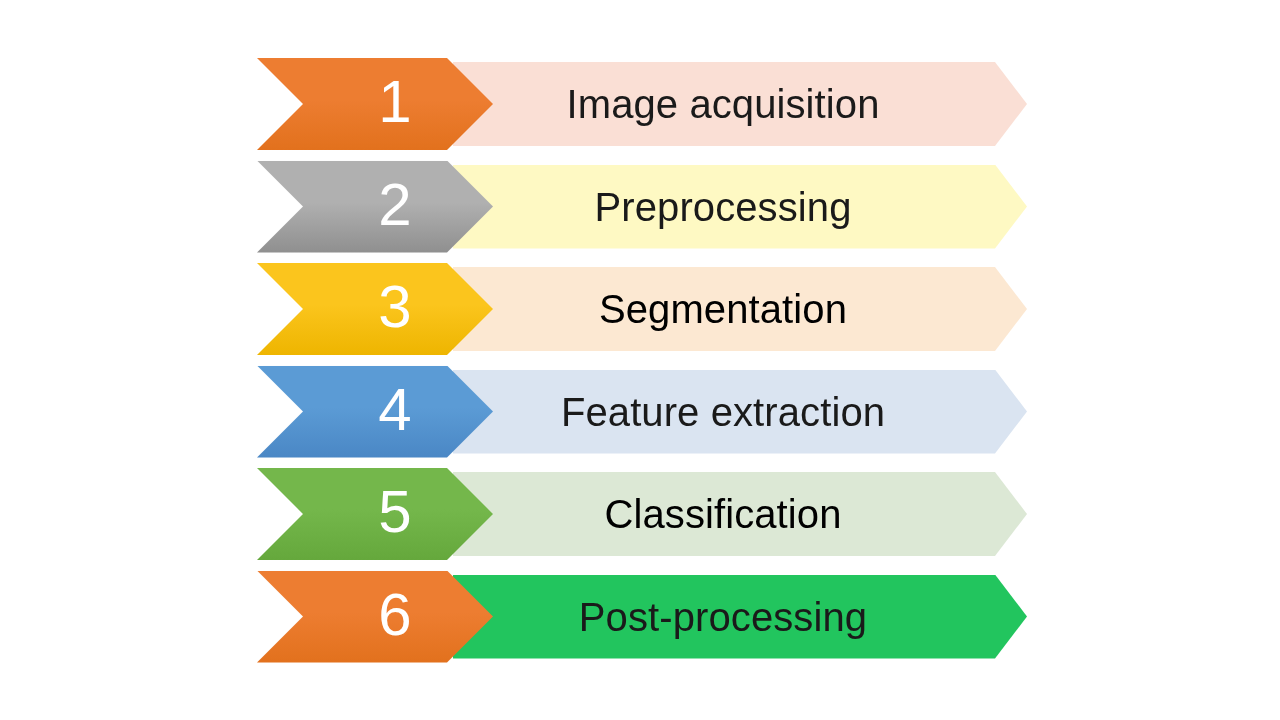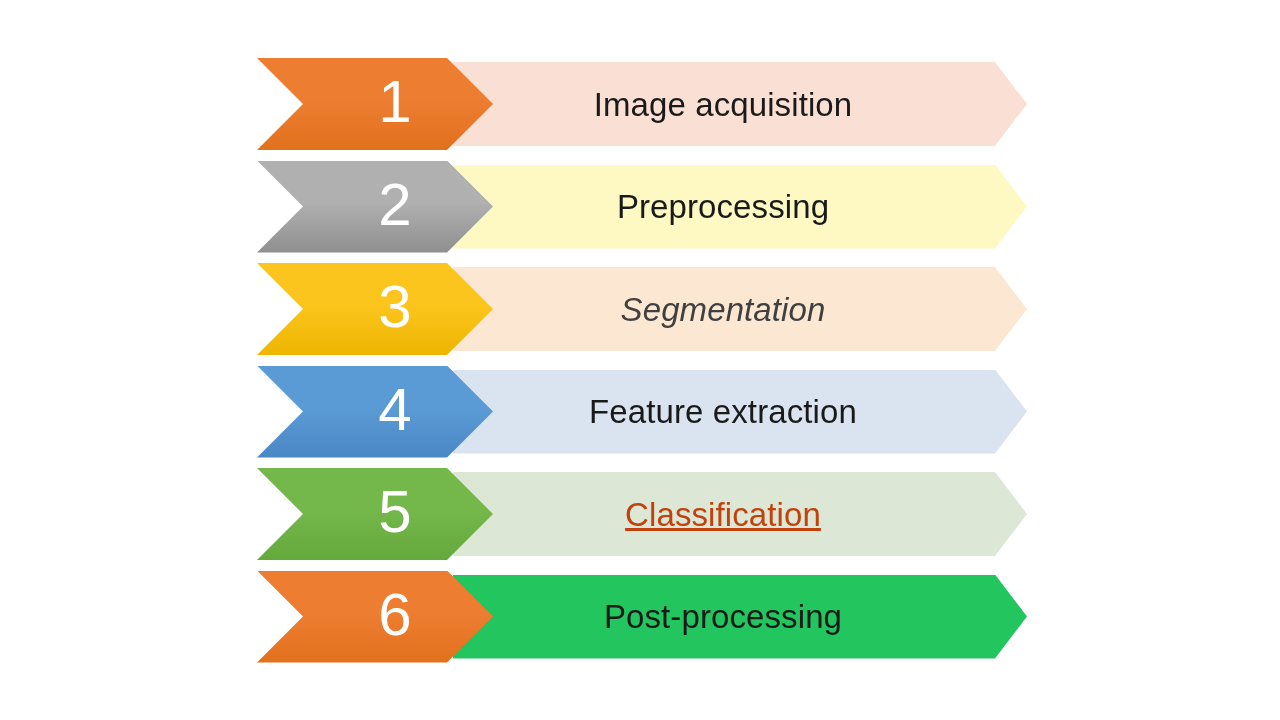--- a/index.html
+++ b/index.html
@@ -36,21 +36,21 @@
     height: 84px;
     clip-path: polygon(0 0, calc(100% - 32px) 0, 100% 50%, calc(100% - 32px) 100%, 0 100%);
     display: flex;
     align-items: center;
     justify-content: center;
     box-sizing: border-box;
     padding-right: 34px;
   }
 
   .label-text {
-    font-size: 33px;
+    font-size: 40px;
     color: #1a1a1a;
     letter-spacing: 0.1px;
     white-space: nowrap;
     line-height: 1;
   }
 
   
   .step-chevron {
     position: absolute;
     left: 0;
@@ -91,37 +91,37 @@
     <div class="process-row" style="top: 160.5px;">
       <div class="label-band" style="background: #fef9c3;">
         <span class="label-text" style="color: rgb(26, 26, 26);">Preprocessing</span>
       </div>
       <div class="step-chevron" style="background: linear-gradient(rgb(176, 176, 176) 0%, rgb(176, 176, 176) 45%, rgb(143, 143, 143) 100%);">
         <span class="step-number" style="color: rgb(255, 255, 255);">2</span>
       </div>
     </div>
     <div class="process-row" style="top: 263px;">
       <div class="label-band" style="background: rgb(252, 232, 210);">
-        <span class="label-text" style="color: #404040; font-style: italic;">Segmentation</span>
+        <span class="label-text" style="color: #000000;">Segmentation</span>
       </div>
       <div class="step-chevron" style="background: linear-gradient(rgb(251, 197, 29) 0%, rgb(251, 197, 29) 45%, rgb(238, 181, 0) 100%);">
         <span class="step-number" style="color: rgb(255, 255, 255);">3</span>
       </div>
     </div>
     <div class="process-row" style="top: 365.5px;">
       <div class="label-band" style="background: rgb(218, 228, 241);">
         <span class="label-text" style="color: rgb(26, 26, 26);">Feature extraction</span>
       </div>
       <div class="step-chevron" style="background: linear-gradient(rgb(91, 155, 213) 0%, rgb(91, 155, 213) 45%, rgb(74, 135, 197) 100%);">
         <span class="step-number" style="color: rgb(255, 255, 255);">4</span>
       </div>
     </div>
     <div class="process-row" style="top: 468px;">
       <div class="label-band" style="background: rgb(220, 232, 213);">
-        <span class="label-text" style="color: #c2410c; text-decoration: underline;">Classification</span>
+        <span class="label-text" style="color: #000000;">Classification</span>
       </div>
       <div class="step-chevron" style="background: linear-gradient(rgb(116, 183, 75) 0%, rgb(116, 183, 75) 45%, rgb(101, 168, 60) 100%);">
         <span class="step-number" style="color: rgb(255, 255, 255);">5</span>
       </div>
     </div>
     <div class="process-row" style="top: 570.5px;">
       <div class="label-band" style="background: #22c55e;">
         <span class="label-text" style="color: rgb(26, 26, 26);">Post-processing</span>
       </div>
       <div class="step-chevron" style="background: linear-gradient(rgb(237, 125, 49) 0%, rgb(237, 125, 49) 45%, rgb(226, 113, 29) 100%);">

